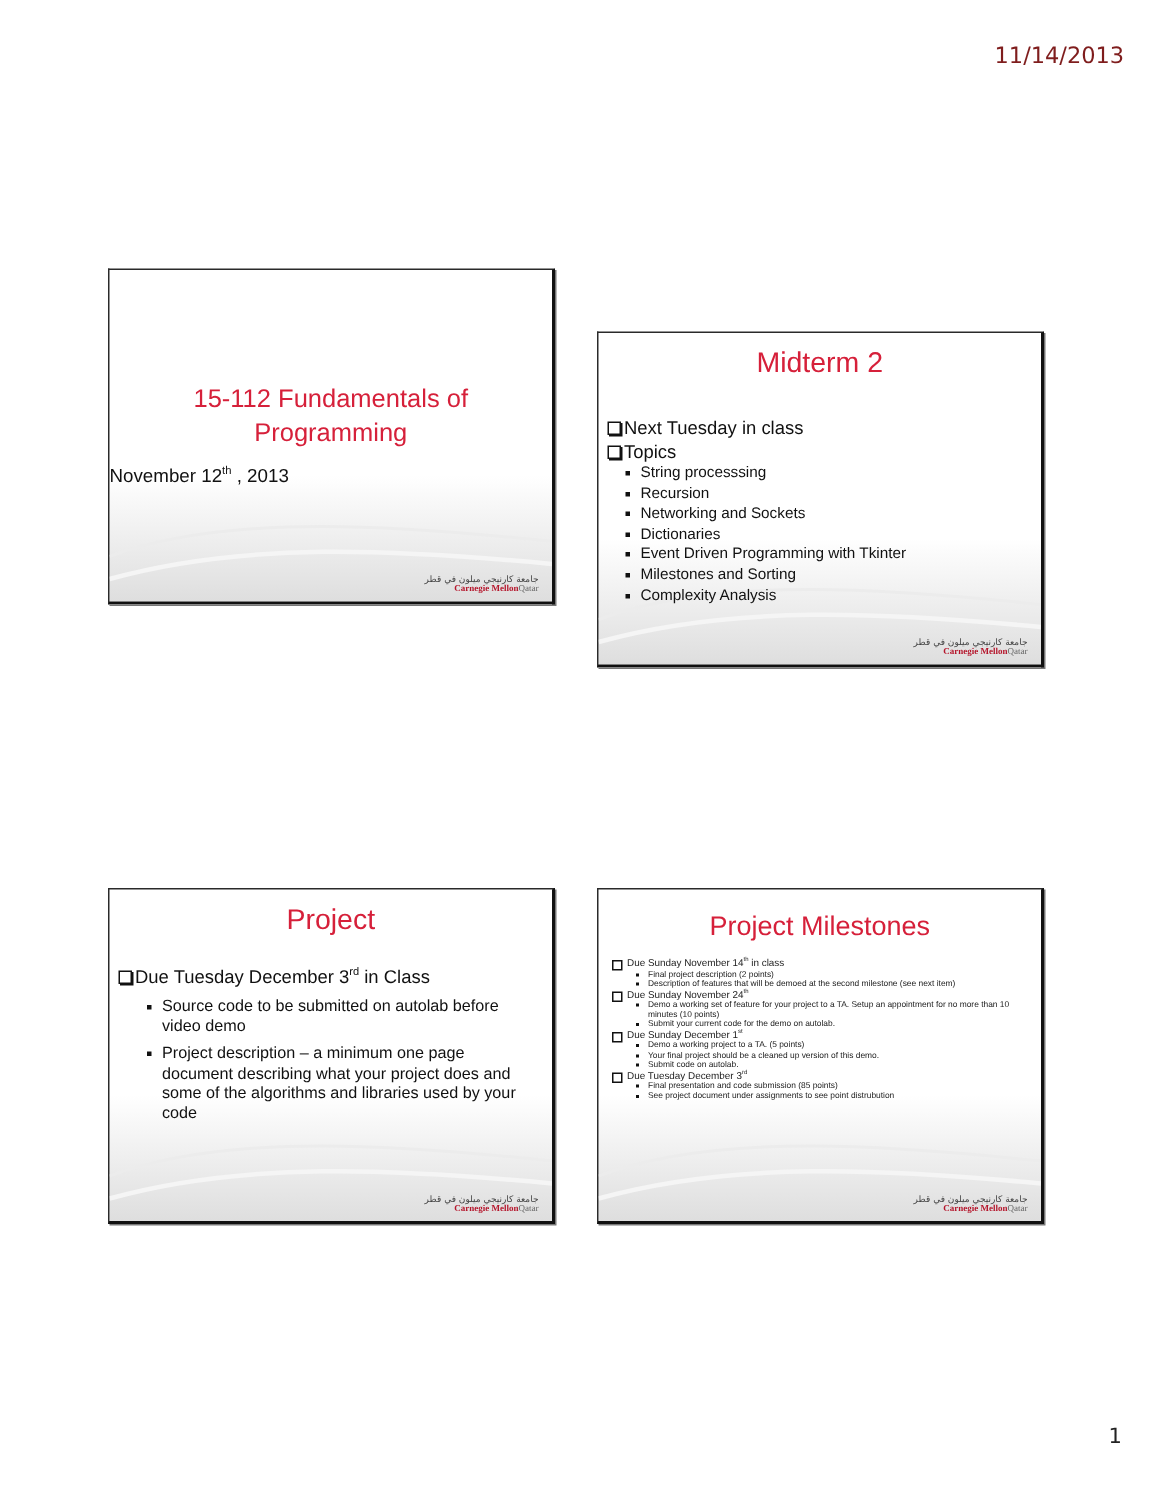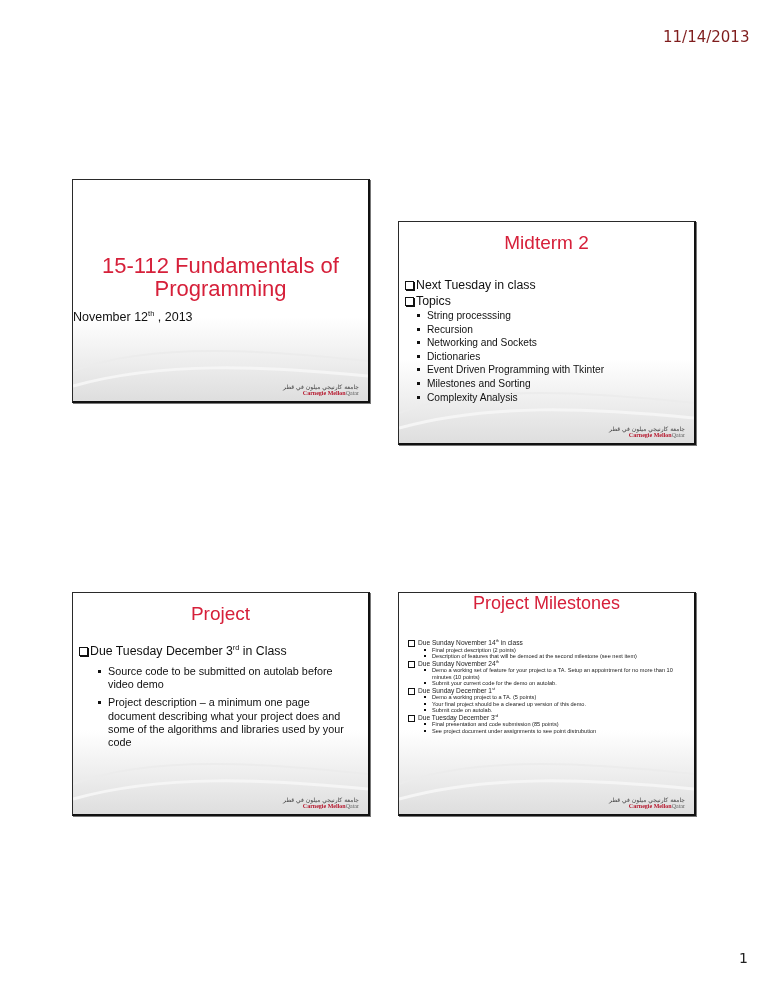--- a/index.html
+++ b/index.html
@@ -23,21 +23,21 @@
     overflow:hidden;
   }
   .slide svg.swoosh { position:absolute; left:0; bottom:0; width:100%; height:70px; }
   .s1 { left:72px; top:179px; }
   .s2 { left:398px; top:179px;margin-top:42px; }
   .s3 { left:72px; top:592px; }
   .s4 { left:398px; top:592px; }
   .red { color:#d6203a; }
   .title-main {
     position:absolute; left:0; right:0; top:74px; text-align:center;
-    font-size:22px; line-height:23px;
+    font-size:17px; line-height:23px;
   }
   .subtitle {
     position:absolute; left:0; right:0; top:130px; text-align:left; font-size:12.5px; color:#111;
   }
   sup { font-size:0.6em; vertical-align: super; line-height:0; }
   .stitle { position:absolute; left:0; right:0; top:10px; text-align:center; font-size:19px; }
   .logo {
     position:absolute; right:9px; bottom:5px; text-align:right; line-height:1;
   }
   .logo .ar { font-size:6px; color:#444; font-family:"DejaVu Serif", serif; letter-spacing:-0.3px; }
@@ -58,21 +58,21 @@
   .s2 .l1::before { top:4px; }
   .s2 ul.sub { margin-left:12px; font-size:10.2px; line-height:13.6px; }
   .s2 .l2::before { top:5px; }
   
   .s3 .body { position:absolute; left:6px; top:50px; right:24px; font-size:12.3px; line-height:16px; }
   .s3 .l1::before { top:4px; }
   .s3 ul.sub { margin-left:19px; margin-top:6px; font-size:10.8px; line-height:13.2px; }
   .s3 ul.sub li { margin-bottom:5px; }
   .s3 .l2::before { top:5px; }
   
-  .s4 .stitle { font-size:18px; top:0; }
+  .s4 .stitle { font-size:18px; top:14px; }
   .s4 .body { position:absolute; left:9px; top:46px; right:8px; font-size:6.3px; line-height:7.6px; color:#222; }
   .s4 .l1 { padding-left:10px; font-size:6.6px; }
   .s4 .l1::before { top:1px; width:5px; height:5px; box-shadow:none; }
   .s4 ul.sub { margin-left:16px; font-size:5.6px; line-height:6.5px; }
   .s4 .l2 { padding-left:8px; }
   .s4 .l2::before { top:2px; width:2px; height:2px; }
 </style>
 </head>
 <body>
 

